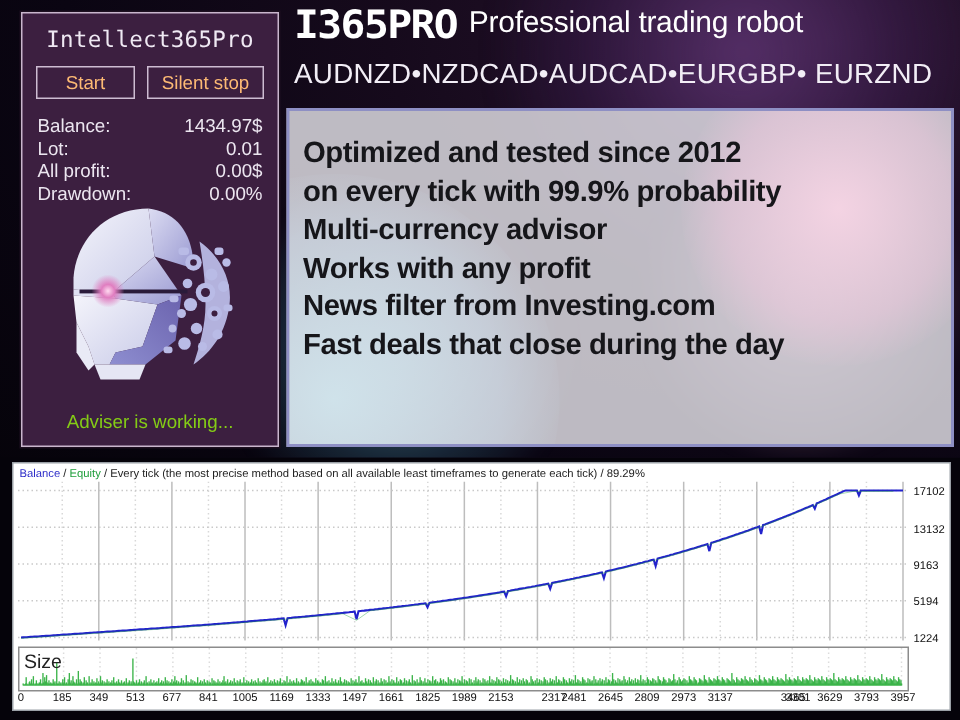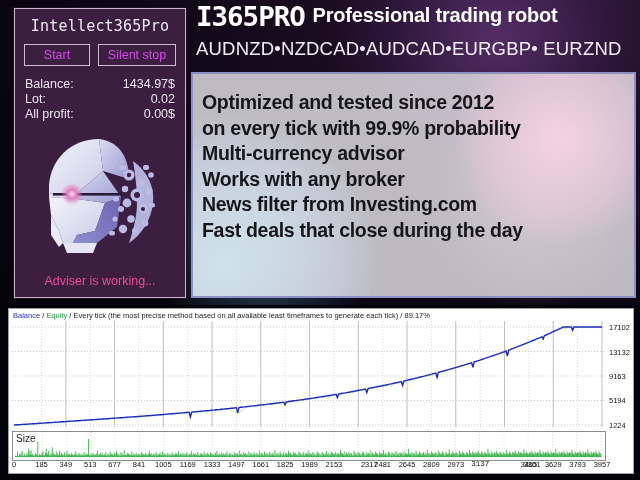--- a/index.html
+++ b/index.html
@@ -42,43 +42,43 @@
     box-shadow:0 0 0 1px #1d0f20;
     color:#e9e2ee;
   }
   .ea-title{
     text-align:center;font-size:15px;color:#efe9f3;
     margin-top:8px;letter-spacing:.2px;
     font-family:"DejaVu Sans Mono","Liberation Mono",monospace;
   }
   .ea-btnrow{display:flex;gap:8px;justify-content:center;margin-top:9px;}
   .ea-btn{
-    background:#3c1f40;border:1px solid #cdbcd2;color:#d946ef;
+    background:#3c1f40;border:1px solid #cdbcd2;color:#fdba74;
     font-size:12.5px;padding:3px 0;text-align:center;cursor:pointer;
   }
   .ea-btn.start{width:64px;}
   .ea-btn.stop{width:76px;}
   .ea-rows{margin:11px 10px 0 10px;font-size:12.5px;}
   .ea-row{display:flex;justify-content:space-between;line-height:15px;color:#ece6f0;}
   .ea-row .lbl{text-align:left;}
   .ea-row .val{text-align:right;}
   .ea-status{
     position:absolute;left:0;bottom:9px;width:100%;text-align:center;
-    font-size:12.5px;color:#ec4899;
+    font-size:12.5px;color:#84cc16;
   }
   .ea-logo{position:absolute;left:50%;top:122px;transform:translateX(-50%);}
 
   
   .brand-wrap{position:absolute;left:196px;top:4px;display:flex;align-items:flex-start;gap:14px;}
   .brand-mark{
     font-family:"DejaVu Sans Mono","Liberation Mono",monospace;
     font-size:26px;font-weight:bold;color:#ffffff;letter-spacing:-1px;
     line-height:26px;transform:scaleX(1.06);transform-origin:left center;
   }
-  .brand-tag{font-size:20px;color:#ffffff;font-weight:bold;letter-spacing:-.2px;}
+  .brand-tag{font-size:20px;color:#ffffff;font-weight:normal;letter-spacing:-.2px;}
   .pairs{
     position:absolute;left:196px;top:38px;width:440px;
     font-size:18.5px;color:#f2eef6;letter-spacing:.2px;
   }
 
   
   .features{
     position:absolute;left:191px;top:72px;width:441px;height:222px;
     border:2px solid #8e8fc4;
     background:rgba(214,212,219,.88);
@@ -113,21 +113,21 @@
   .chart-area{position:absolute;left:3px;top:12px;width:592px;height:108px;}
   .chart-svg{display:block;}
 
   .yaxis{
     position:absolute;left:597px;top:12px;width:40px;height:112px;
     font-size:7.5px;color:#111;
   }
   .ytick{position:absolute;left:3px;white-space:nowrap;}
 
   .size-panel{position:absolute;left:3px;top:122px;width:592px;height:28px;border:1px solid #8c8c8c;background:#fff;}
-  .size-label{position:absolute;left:3px;top:1px;font-size:10px;color:#222;}
+  .size-label{position:absolute;left:3px;top:1px;font-size:13px;color:#222;}
   .size-svg{display:block;position:absolute;left:0;top:0;}
 
   .xaxis{
     position:absolute;left:0px;top:151px;width:624px;height:12px;
   }
   .xtick{position:absolute;top:0;font-size:7.5px;color:#111;transform:translateX(-50%);white-space:nowrap;}
 </style>
 </head>
 <body>
 
@@ -144,46 +144,50 @@
     </div>
     <div class="pairs">AUDNZD•NZDCAD•AUDCAD•EURGBP• EURZND</div>
 
     <div class="features">
       <div class="feat-blob-pink"></div>
       <div class="feat-blob-teal"></div>
       <div class="feat-list">
         <div class="feat-line">Optimized and tested since 2012</div>
         <div class="feat-line">on every tick with 99.9% probability</div>
         <div class="feat-line">Multi-currency advisor</div>
-        <div class="feat-line">Works with any broker</div>
+        <div class="feat-line">Works with any profit</div>
         <div class="feat-line">News filter from Investing.com</div>
         <div class="feat-line">Fast deals that close during the day</div>
       </div>
     </div>
 
     <div class="ea-panel">
       <div class="ea-title">Intellect365Pro</div>
 
       <div class="ea-btnrow">
         <div class="ea-btn start">Start</div>
         <div class="ea-btn stop">Silent stop</div>
       </div>
 
       <div class="ea-rows">
         <div class="ea-row">
           <span class="lbl">Balance:</span>
           <span class="val">1434.97$</span>
         </div>
         <div class="ea-row">
           <span class="lbl">Lot:</span>
-          <span class="val">0.02</span>
+          <span class="val">0.01</span>
         </div>
         <div class="ea-row">
           <span class="lbl">All profit:</span>
           <span class="val">0.00$</span>
+        </div>
+        <div class="ea-row">
+          <span class="lbl">Drawdown:</span>
+          <span class="val">0.00%</span>
         </div>
       </div>
 
       <div class="ea-logo">
         <svg width="126" height="132" viewBox="0 0 126 132">
           <defs>
             <linearGradient id="g1" x1="0" y1="0" x2="1" y2="1">
               <stop offset="0" stop-color="#f4f4fb"></stop>
                 <stop offset="1" stop-color="#c9cbe8"></stop>
             </linearGradient>
@@ -248,21 +252,21 @@
 
       <div class="ea-status">Adviser is working...</div>
     </div>
   </div>
 
   <div class="report">
     <div class="legend">
       <span class="bal">Balance</span>
       <span> / </span>
       <span class="eq">Equity</span>
-      <span>/ Every tick (the most precise method based on all available least timeframes to generate each tick) / 89.17%</span>
+      <span>/ Every tick (the most precise method based on all available least timeframes to generate each tick) / 89.29%</span>
     </div>
 
     <div class="chart-area">
       <svg class="chart-svg" id="chart-svg" width="592" height="108">
           <line x1="29.49052312357847" x2="29.49052312357847" y1="0" y2="106" stroke="#d8d8d8" stroke-width="1" stroke-dasharray="1,2"></line>
           <line x1="53.860500379075056" x2="53.860500379075056" y1="0" y2="106" stroke="#bdbdbd" stroke-width="1"></line>
           <line x1="78.23047763457166" x2="78.23047763457166" y1="0" y2="106" stroke="#d8d8d8" stroke-width="1" stroke-dasharray="1,2"></line>
           <line x1="102.60045489006824" x2="102.60045489006824" y1="0" y2="106" stroke="#bdbdbd" stroke-width="1"></line>
           <line x1="126.97043214556483" x2="126.97043214556483" y1="0" y2="106" stroke="#d8d8d8" stroke-width="1" stroke-dasharray="1,2"></line>
           <line x1="151.3404094010614" x2="151.3404094010614" y1="0" y2="106" stroke="#bdbdbd" stroke-width="1"></line>
@@ -1811,21 +1815,21 @@
         <div class="xtick" style="left: 227.45px;">1497</div>
         <div class="xtick" style="left: 251.82px;">1661</div>
         <div class="xtick" style="left: 276.19px;">1825</div>
         <div class="xtick" style="left: 300.56px;">1989</div>
         <div class="xtick" style="left: 324.93px;">2153</div>
         <div class="xtick" style="left: 349.3px; margin-left: 11px;">2317</div>
         <div class="xtick" style="left: 373.67px;">2481</div>
         <div class="xtick" style="left: 398.04px;">2645</div>
         <div class="xtick" style="left: 422.41px;">2809</div>
         <div class="xtick" style="left: 446.78px;">2973</div>
-        <div class="xtick" style="left: 471.15px; font-family: Liberation Mono, monospace;">3137</div>
+        <div class="xtick" style="left: 471.15px;">3137</div>
         <div class="xtick" style="left: 523px;">3301</div>
         <div class="xtick" style="left: 519.89px;">3465</div>
         <div class="xtick" style="left: 544.26px;">3629</div>
         <div class="xtick" style="left: 568.63px;">3793</div>
         <div class="xtick" style="left: 593px;">3957</div>
       </div>
   </div>
 
 </div>
 

